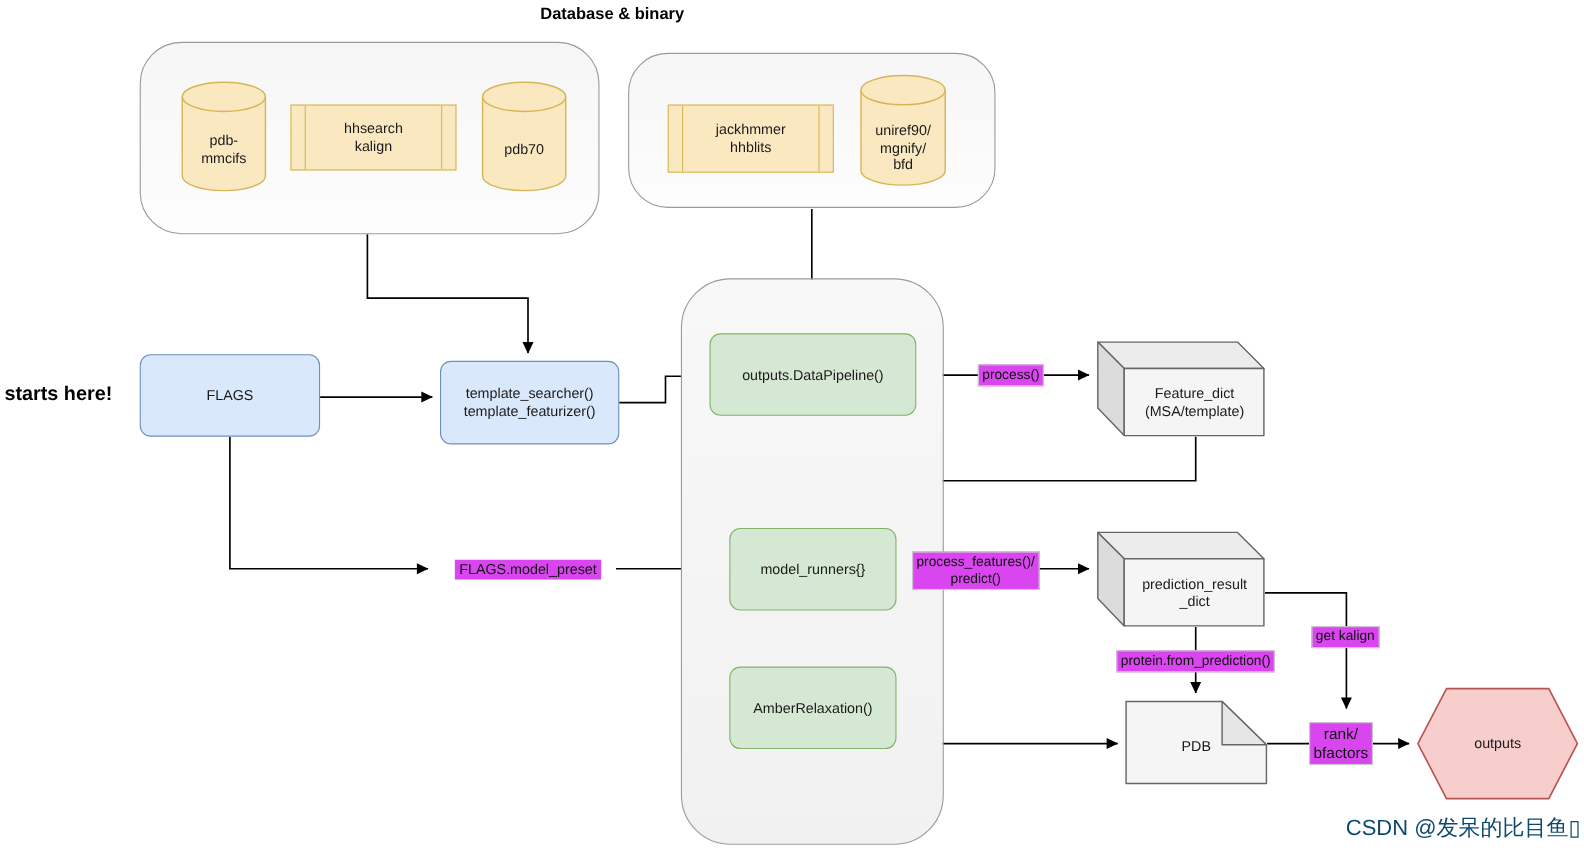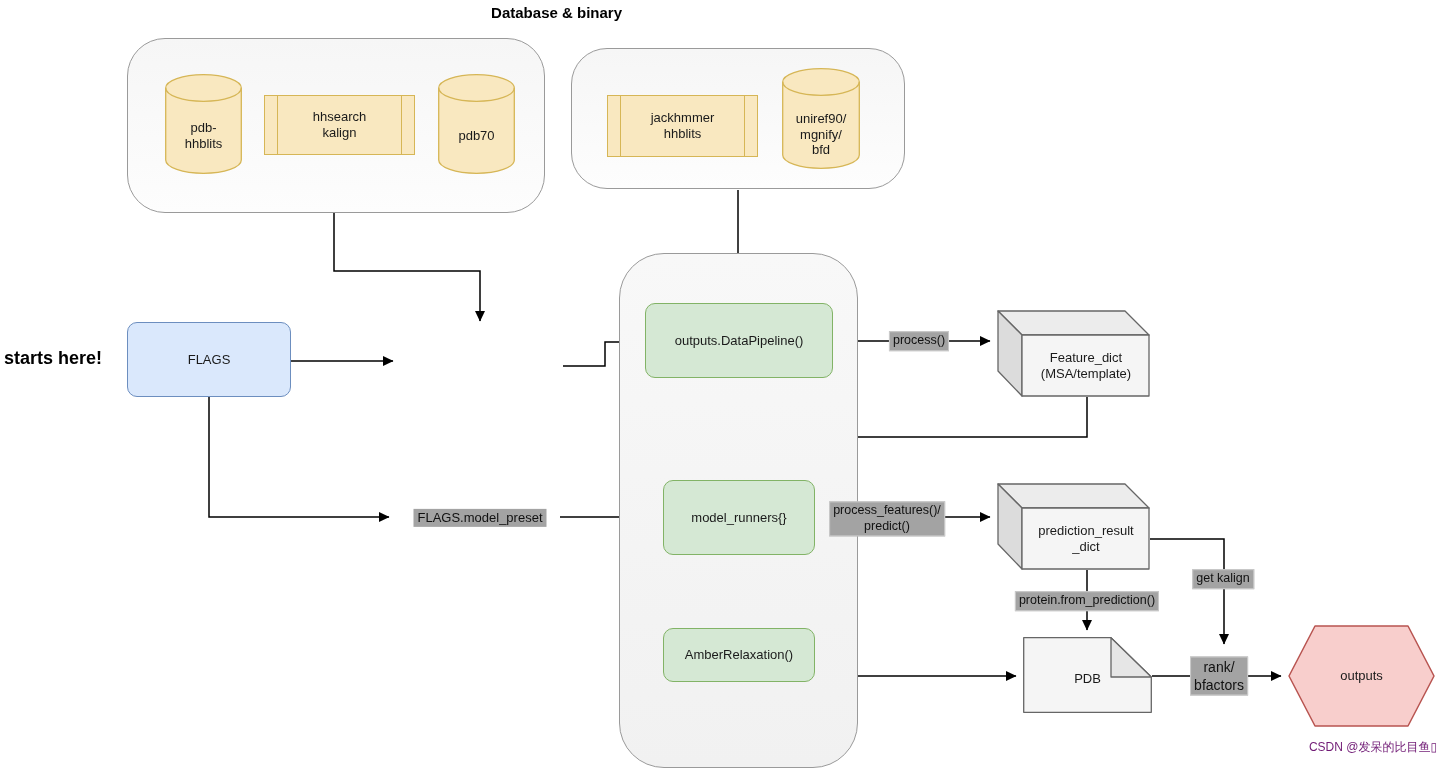--- a/index.html
+++ b/index.html
@@ -29,27 +29,27 @@
   .cyl-body{fill:var(--yellow-fill,#f9e8c0);stroke:var(--yellow-stroke,#d6b656);stroke-width:1.3;}
   .cyl-rim{fill:none;stroke:var(--yellow-stroke,#d6b656);stroke-width:1.3;}
   .cyl .lbl{margin-top:24px;}
   .cube-top{fill:var(--gray-top,#ececec);stroke:var(--gray-stroke,#666);stroke-width:1.3;stroke-linejoin:round;}
   .cube-side{fill:var(--gray-side,#dcdcdc);stroke:var(--gray-stroke,#666);stroke-width:1.3;stroke-linejoin:round;}
   .cube-front{fill:var(--gray-front,#f5f5f5);stroke:var(--gray-stroke,#666);stroke-width:1.3;stroke-linejoin:round;}
   .cube-lbl{position:absolute;left:25px;top:25px;right:0;bottom:0;display:flex;align-items:center;justify-content:center;}
   .note-body{fill:var(--gray-front,#f5f5f5);stroke:var(--gray-stroke,#666);stroke-width:1.3;stroke-linejoin:round;}
   .note-flap{fill:#e6e6e6;stroke:var(--gray-stroke,#666);stroke-width:1.3;stroke-linejoin:round;}
   .hex-shape{fill:var(--pink-fill,#f8cecc);stroke:var(--pink-stroke,#b85450);stroke-width:1.5;stroke-linejoin:round;}
-  .elabel{position:absolute;z-index:4;transform:translate(-50%,-50%);background:#a3a3a3;border:1px solid #ccc;
+  .elabel{position:absolute;z-index:4;transform:translate(-50%,-50%);background:#d946ef;border:1px solid #ccc;
     font-size:12.5px;line-height:1.25;text-align:center;white-space:pre-line;padding:1px 3px;color:#111;}
   .elabel.plain{border:none;padding:1px 4px;font-size:13px;}
   .rank-label{font-size:14px;}
   .diagram-title{position:absolute;left:478px;top:4px;width:144px;z-index:4;font-size:15px;font-weight:bold;color:#000;text-align:right;}
   .starts-here{position:absolute;left:2px;top:348px;z-index:4;font-size:18px;font-weight:bold;color:#000;background:#fff;padding:0 2px;}
-  .watermark{position:absolute;right:3px;top:739px;z-index:5;font-size:12px;color:#701a75;}
+  .watermark{position:absolute;right:3px;top:739px;z-index:5;font-size:20px;color:#0c4a6e;}
   .edge{fill:none;stroke:var(--edge-color,#000);stroke-width:1.5;}
 </style>
 </head>
 <body>
 
 <div class="canvas">
 
   <svg class="edges" width="1440" height="771">
     <defs>
       <marker id="arr" markerWidth="13" markerHeight="13" refX="11.5" refY="6.5" orient="auto-start-reverse" markerUnits="userSpaceOnUse">
@@ -77,21 +77,21 @@
 
   <div class="diagram-title">Database &amp; binary</div>
   <div class="starts-here">starts here!</div>
 
   <div class="node cyl" style="left:165px;top:74px;width:77px;height:100px">
     <svg width="77" height="100">
       <path class="cyl-body" d="M0.7,14 A37.8,13.3 0 0 1 76.3,14 L76.3,86 A37.8,13.3 0 0 1 0.7,86 Z"></path>
       <path class="cyl-rim" d="M0.7,14 A37.8,13.3 0 0 0 76.3,14"></path>
     </svg>
     <span class="lbl">pdb-
-hhblits</span>
+mmcifs</span>
   </div>
 
   <div class="node pbox" style="left:264px;top:95px;width:151px;height:60px">
     <span class="bar bar-l"></span>
     <span class="bar bar-r"></span>
     <span class="lbl">hhsearch
 kalign</span>
   </div>
 
   <div class="node cyl" style="left:438px;top:74px;width:77px;height:100px">
@@ -115,28 +115,32 @@
       <path class="cyl-rim" d="M0.7,14 A38.3,13.3 0 0 0 77.3,14"></path>
     </svg>
     <span class="lbl" style="margin-top:32px">uniref90/
 mgnify/
 bfd</span>
   </div>
 
   <div class="node blue" style="left:127px;top:322px;width:164px;height:75px">
     <span class="lbl">FLAGS</span>
   </div>
+  <div class="node blue" style="left:400px;top:328px;width:163px;height:76px">
+    <span class="lbl">template_searcher()
+template_featurizer()</span>
+  </div>
 
   <div class="node green" style="left:645px;top:303px;width:188px;height:75px">
     <span class="lbl">outputs.DataPipeline()</span>
   </div>
   <div class="node green" style="left:663px;top:480px;width:152px;height:75px">
     <span class="lbl">model_runners{}</span>
   </div>
-  <div class="node green" style="left:663px;top:628px;width:152px;height:54px">
+  <div class="node green" style="left:663px;top:606px;width:152px;height:75px">
     <span class="lbl">AmberRelaxation()</span>
   </div>
 
   <div class="node" style="left:997px;top:310px;width:153px;height:87px">
     <svg width="153" height="87">
       <polygon class="cube-top" points="1,1 128,1 152,25 25,25"></polygon>
       <polygon class="cube-side" points="1,1 25,25 25,86 1,61"></polygon>
       <polygon class="cube-front" points="25,25 152,25 152,86 25,86"></polygon>
     </svg>
     <span class="lbl cube-lbl">Feature_dict

